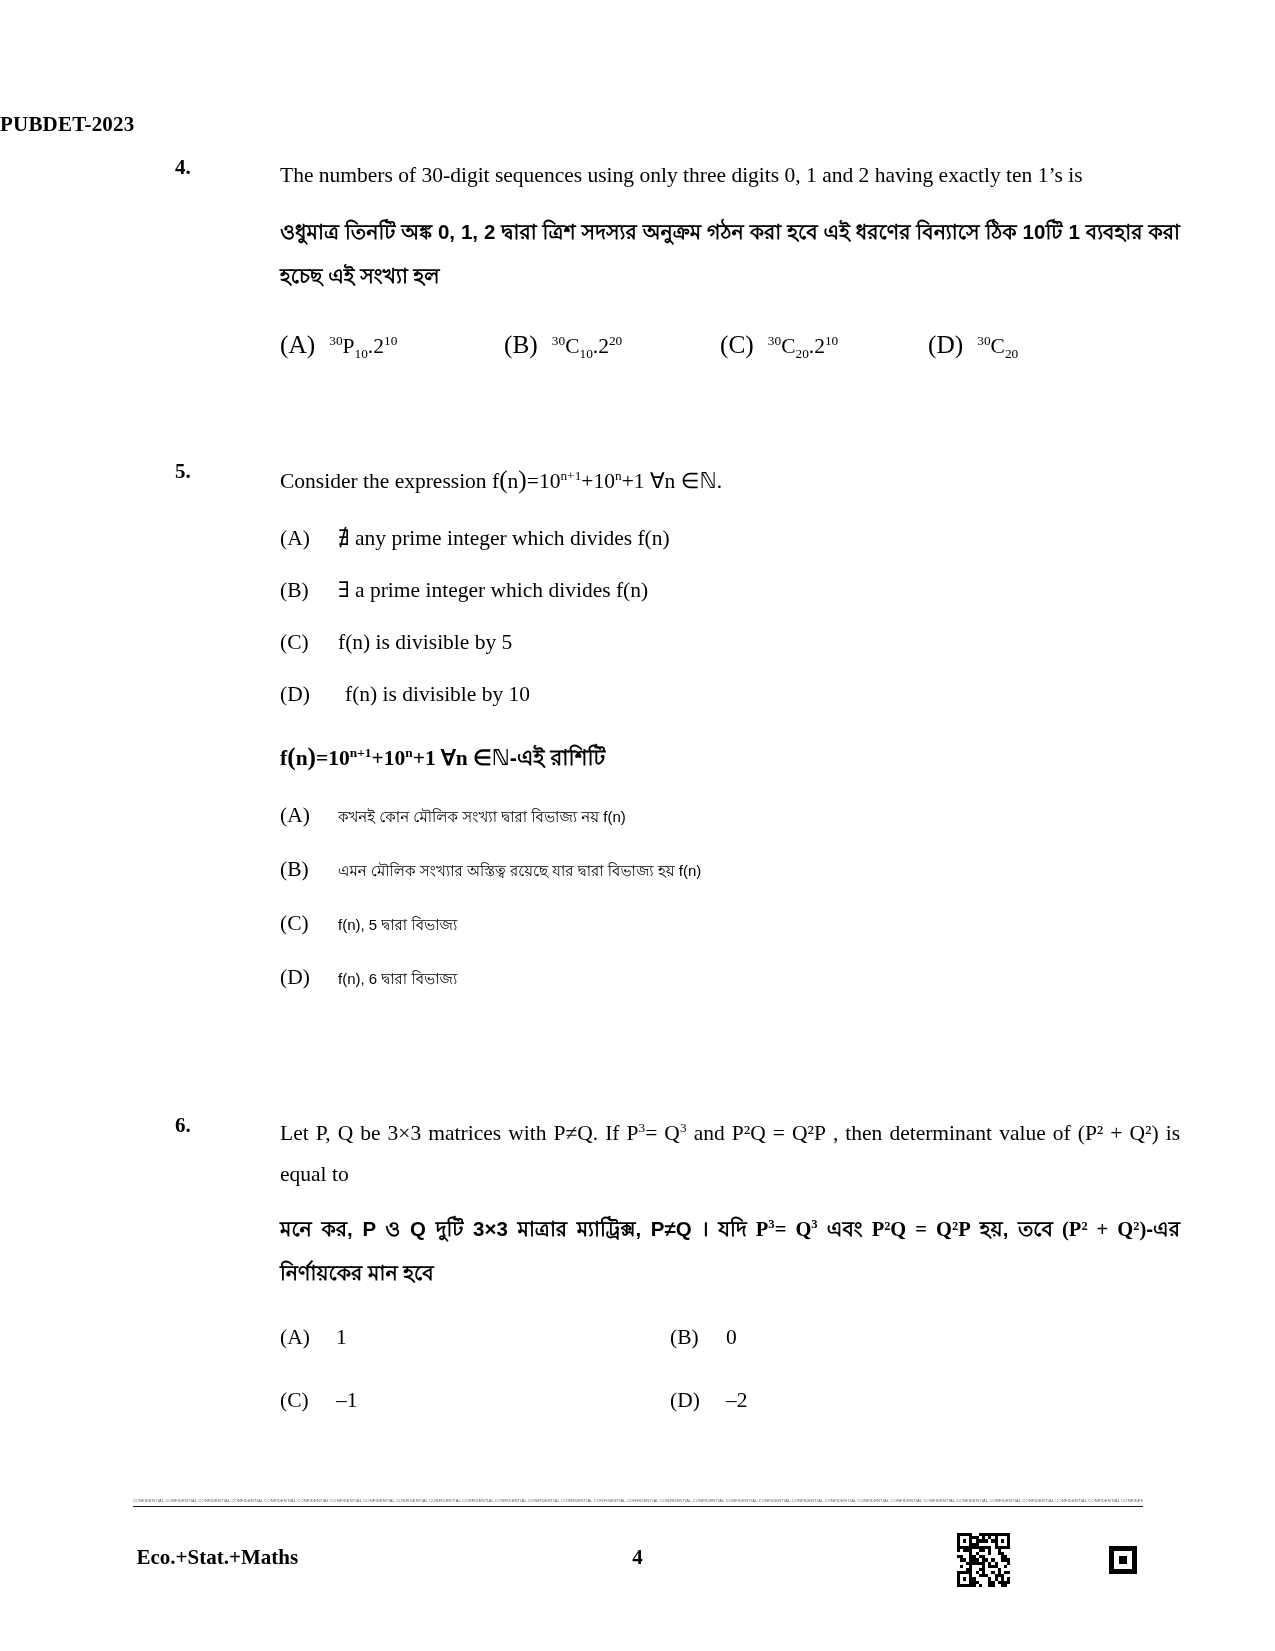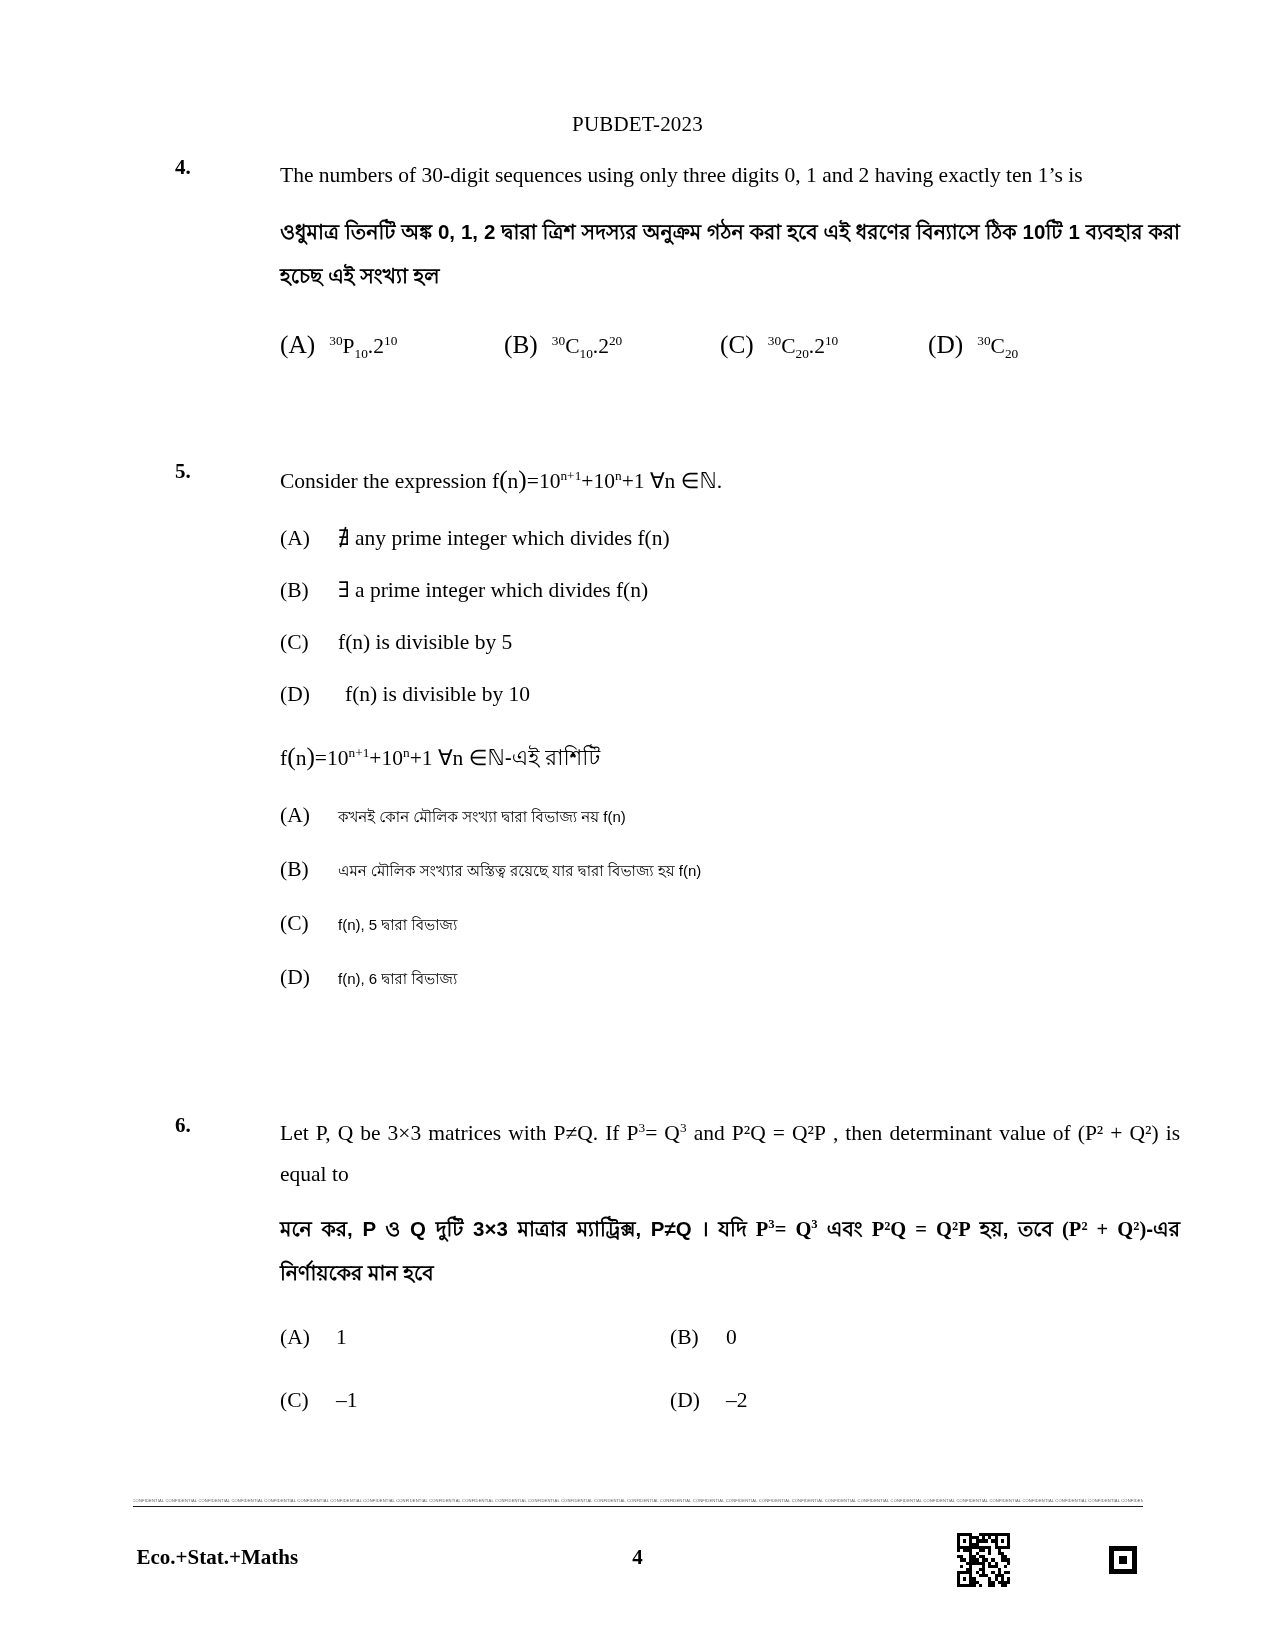--- a/index.html
+++ b/index.html
@@ -16,22 +16,21 @@
     overflow: hidden;
   }
   .page {
     position: relative;
     width: 1275px;
     height: 1651px;
     box-sizing: border-box;
     padding: 0;
   }
   .header-title {
-    text-align: center;
-    font-weight: normal;
+    font-weight: bold;
     font-size: 21px;
     letter-spacing: 0.2px;
     margin-top: 112px;
     font-family: "Liberation Serif", serif;
   }
   .content {
     margin: 0 auto;
     width: 945px;
     padding-left: 140px;
     box-sizing: content-box;
@@ -105,20 +104,21 @@
     display: flex;
     align-items: baseline;
     font-size: 21.5px;
   }
   .two-col .colA { width: 390px; }
   .two-col .colB { width: 390px; }
   .two-col .lab2 { width: 56px; flex: 0 0 56px; }
   .formula-line {
     margin-top: 26px;
     font-size: 21.5px;
+    font-weight: bold;
   }
   .gap-sm { height: 26px; }
   .gap-lg { height: 74px; }
   
   .footer-wrap {
     position: absolute;
     left: 0;
     right: 0;
     bottom: 176px;
     width: 1275px;

